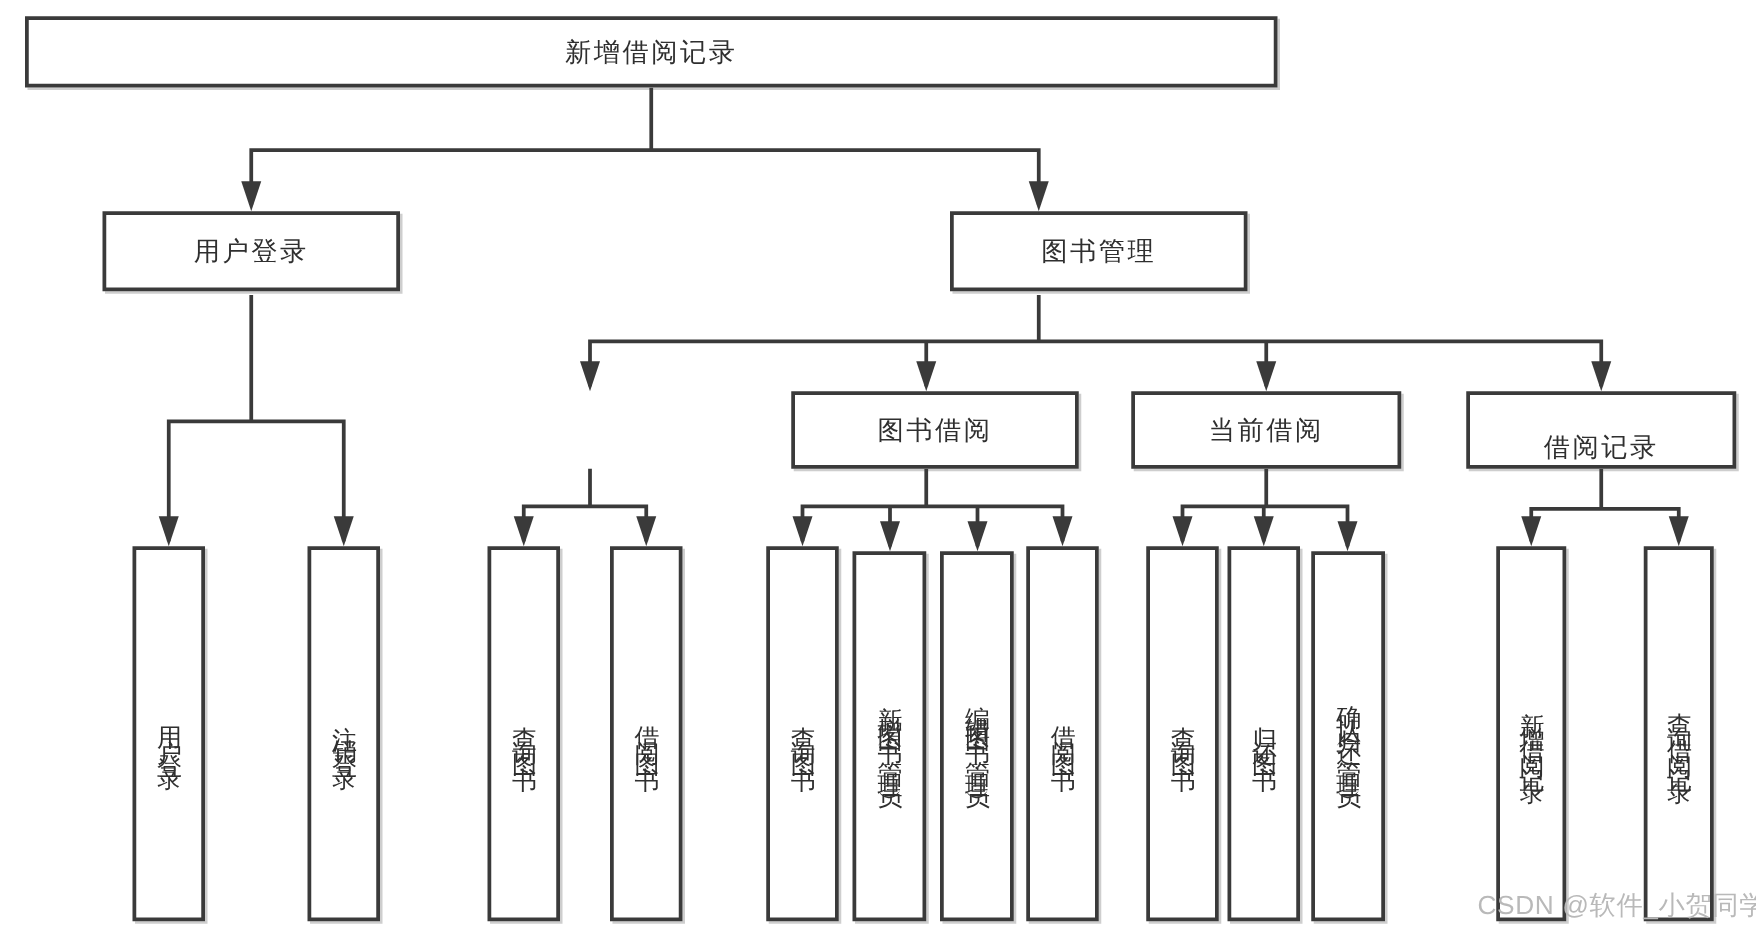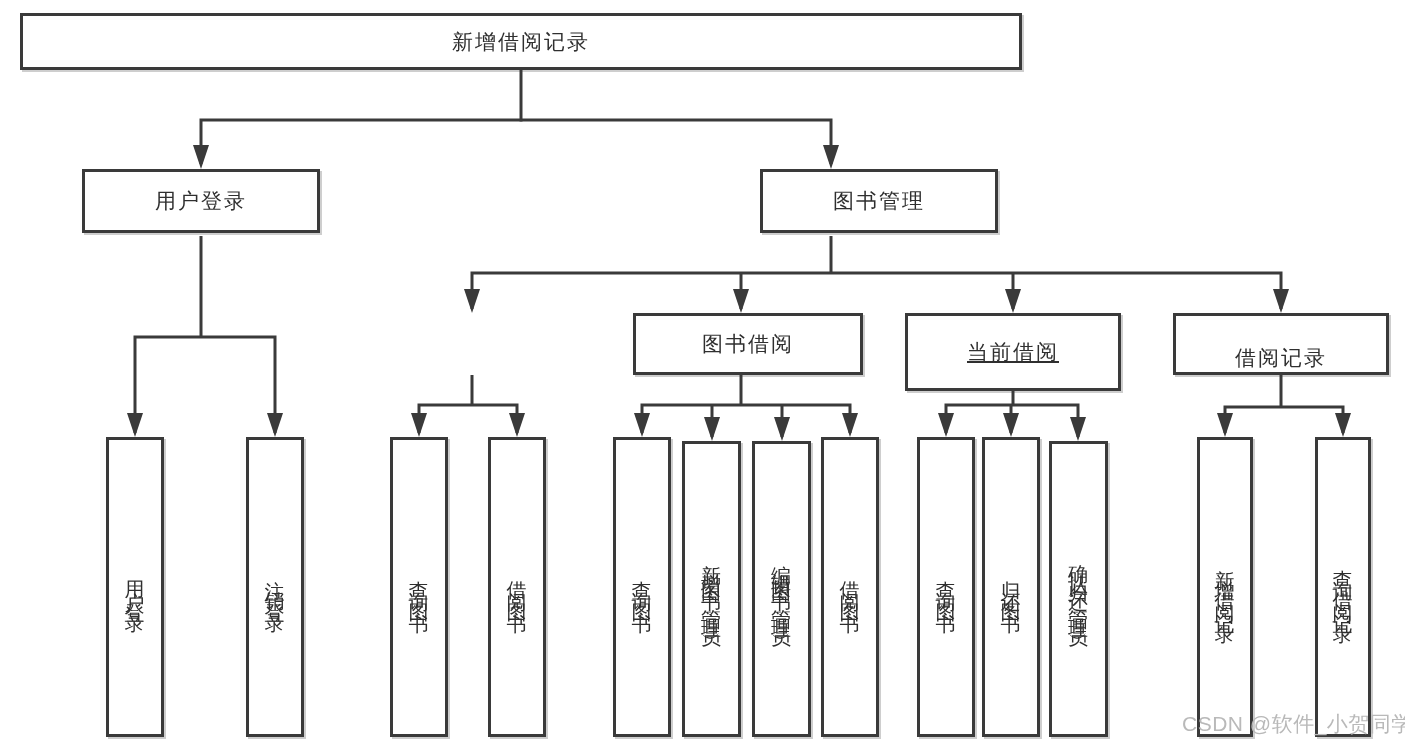--- a/index.html
+++ b/index.html
@@ -96,21 +96,21 @@
   <div class="node h-node" style="left:82px; top:169px; width:238px; height:64px;">
     <span>用户登录</span>
   </div>
   <div class="node h-node" style="left:712px; top:169px; width:238px; height:64px;margin-left:48px;">
     <span>图书管理</span>
   </div>
 
   <div class="node h-node" style="left:633px; top:313px; width:230px; height:62px;">
     <span>图书借阅</span>
   </div>
-  <div class="node h-node" style="left:905px; top:313px; width:216px; height:78px;text-decoration:underline;">
+  <div class="node h-node" style="left:905px; top:313px; width:216px; height:62px;">
     <span>当前借阅</span>
   </div>
   <div class="node h-node" style="left:1173px; top:313px; width:216px; height:62px;align-items:flex-end;">
     <span>借阅记录</span>
   </div>
 
   <div class="node v-node" style="left:106px; top:437px; width:58px; height:300px;">
     <span class="vtext">用户登录</span>
   </div>
   <div class="node v-node" style="left:246px; top:437px; width:58px; height:300px;">

